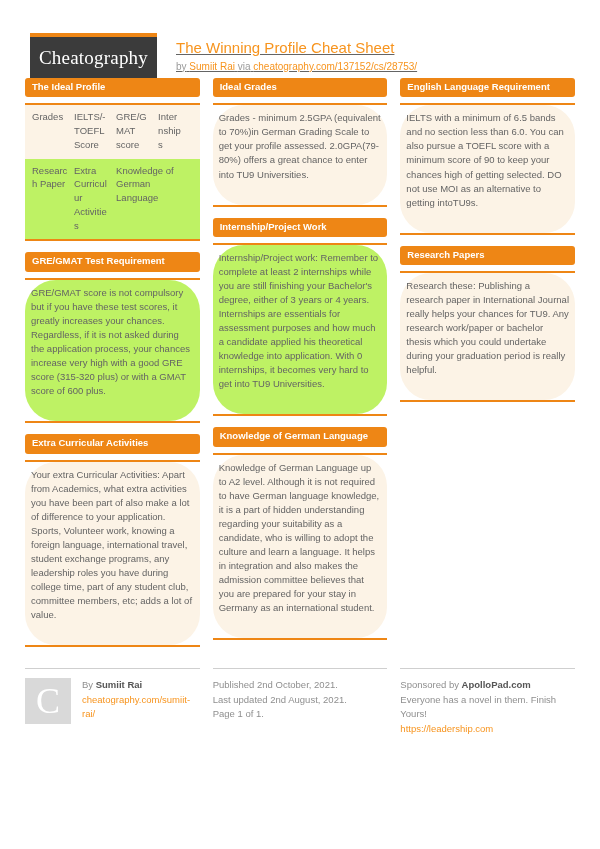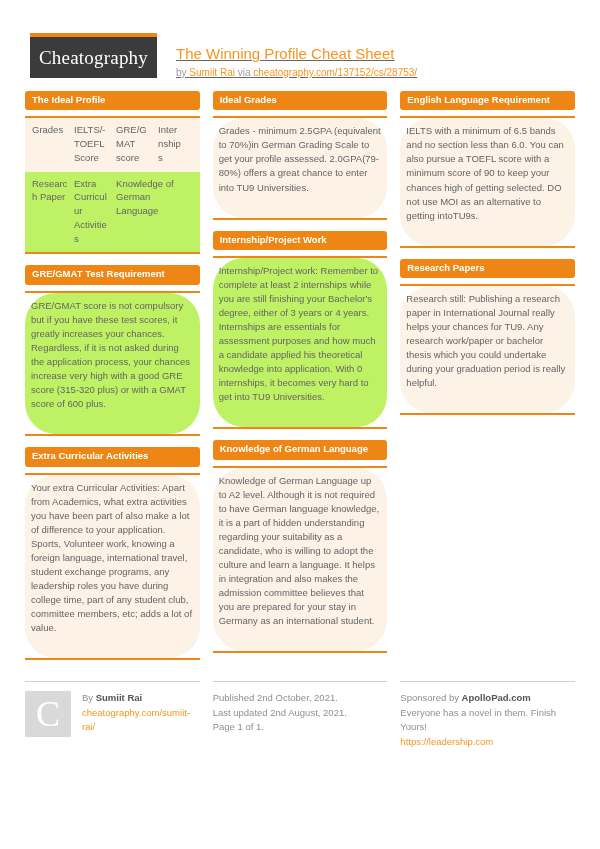--- a/index.html
+++ b/index.html
@@ -7,40 +7,40 @@
   .page {
     position:relative;
     width:600px; height:849px;
     margin:0 auto;
     background:#ffffff;
     font-family:"Liberation Sans", sans-serif;
     color:#646464;
     overflow:hidden;
   }
   
-  .hdr { display:flex; align-items:flex-end; padding:33px 30px 0 30px; }
+  .hdr { display:flex; align-items:flex-start; padding:33px 30px 0 30px; }
   .logo-box {
     width:127px; height:45px;
     background:#3b3b3b;
     border-top:4px solid #ee8615;
     display:flex; align-items:center; justify-content:center;
     flex:none;
   }
   .logo-text {
     color:#ffffff;
     font-family:"Liberation Serif", serif;
     font-size:19px;
     letter-spacing:0.2px;
   }
   .title-wrap { margin-left:19px; padding-top:6px;text-decoration:underline; }
   .sheet-title { color:#f7941e; font-size:15px; font-weight:400; line-height:1.25; }
   .byline { margin-top:3px; font-size:10px; color:#9a9a9a; }
   .byline .lnk { color:#f7941e; text-decoration:none; }
   
-  .main { display:flex; gap:13px; padding:0 25px; margin-top:13px; align-items:flex-start; }
+  .main { display:flex; gap:13px; padding:0 25px; align-items:flex-start; }
   .col { flex:1; min-width:0; }
   .block { margin-bottom:11px; }
   .block-hdr {
     background:#ee8615; color:#ffffff;
     font-size:9.5px; font-weight:bold;
     padding:3px 7px 4px 7px;
     border-radius:3px;
     line-height:1.3;
   }
   .block-body {
@@ -165,21 +165,21 @@
       <div class="block">
         <div class="block-hdr">English Language Requirement</div>
         <div class="block-body">
           <div class="rowtxt tint">IELTS with a minimum of 6.5 bands and no section less than 6.0. You can also pursue a TOEFL score with a minimum score of 90 to keep your chances high of getting selected. DO not use MOI as an alternative to getting intoTU9s.</div>
         </div>
       </div>
 
       <div class="block">
         <div class="block-hdr">Research Papers</div>
         <div class="block-body">
-          <div class="rowtxt tint">Research still: Publishing a research paper in International Journal really helps your chances for TU9. Any research work/paper or bachelor thesis which you could undertake during your graduation period is really helpful.</div>
+          <div class="rowtxt tint">Research these: Publishing a research paper in International Journal really helps your chances for TU9. Any research work/paper or bachelor thesis which you could undertake during your graduation period is really helpful.</div>
         </div>
       </div>
 
     </div>
 
   </div>
 
   <div class="footer">
 
     <div class="f-col f-left">

